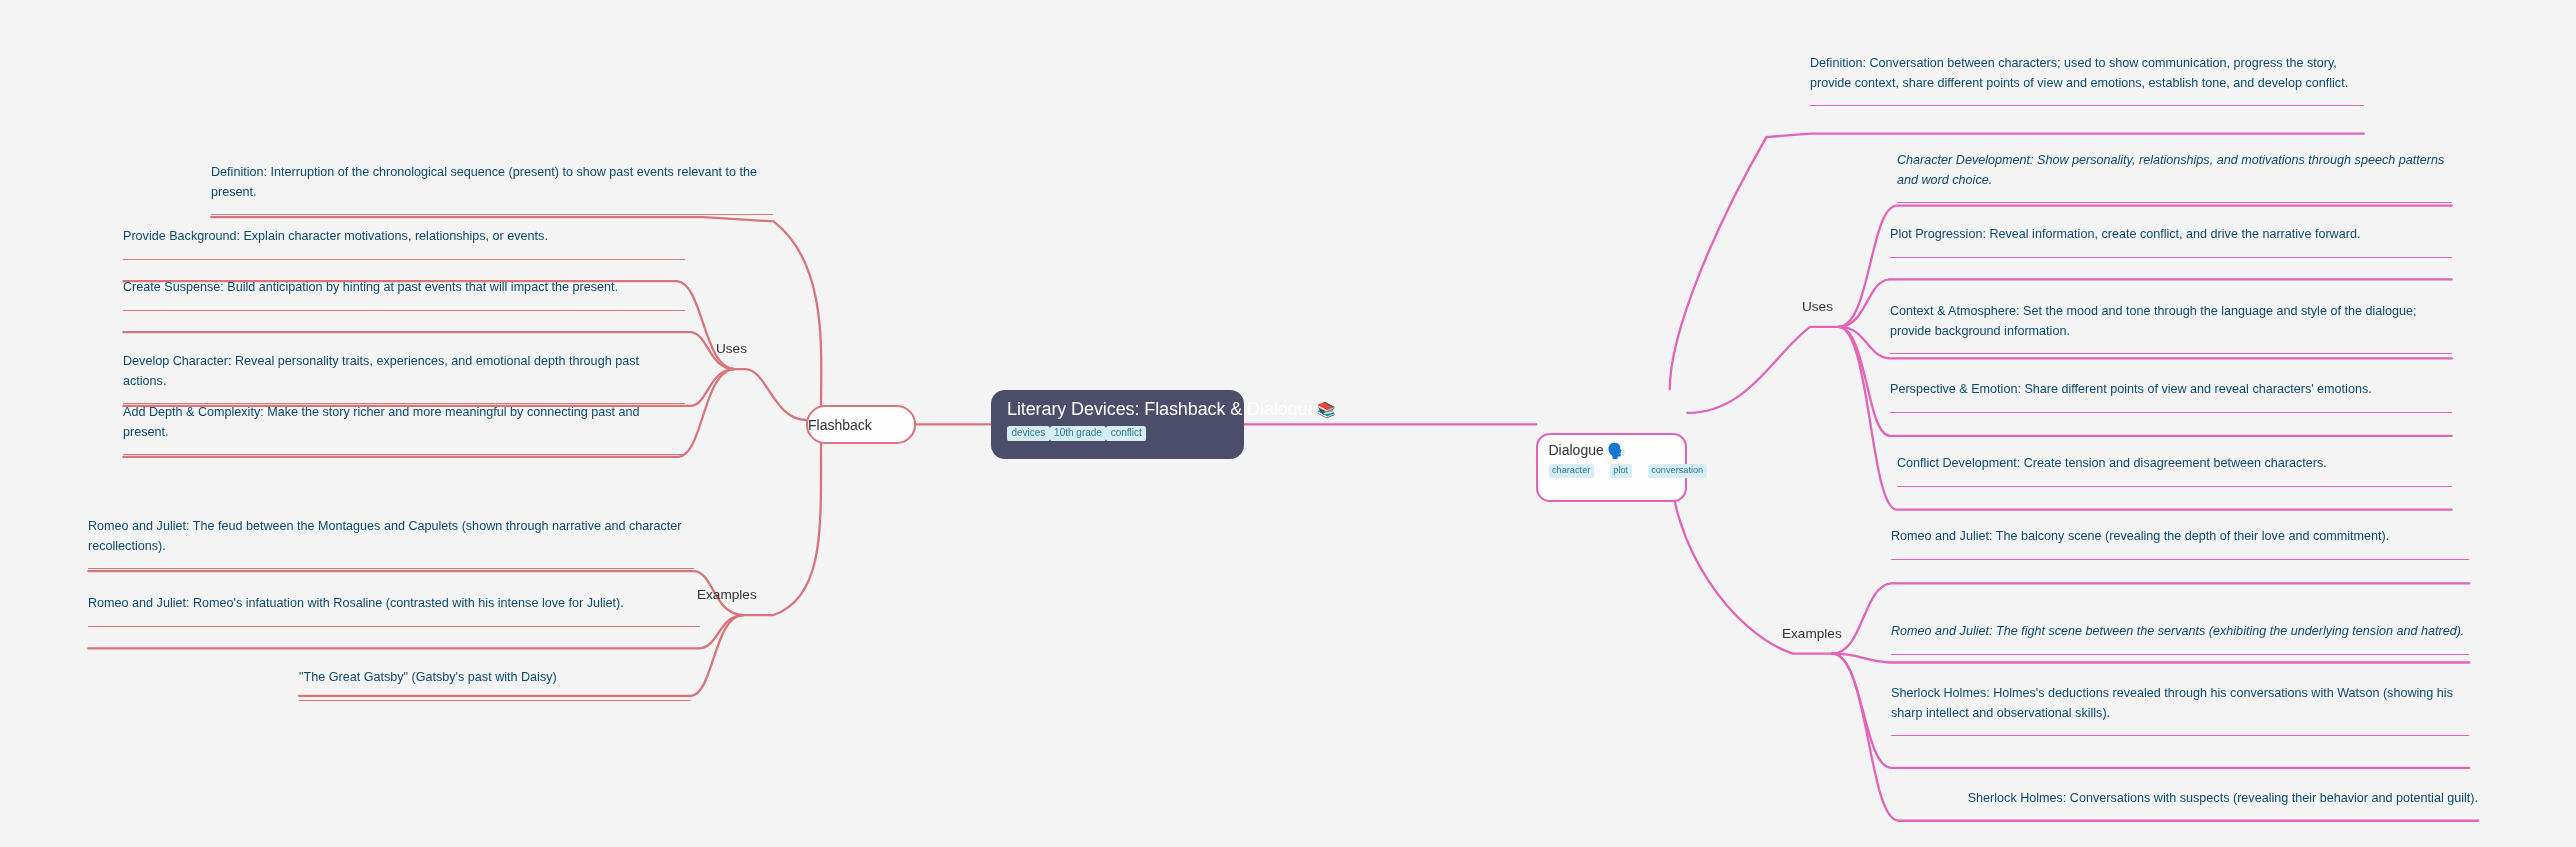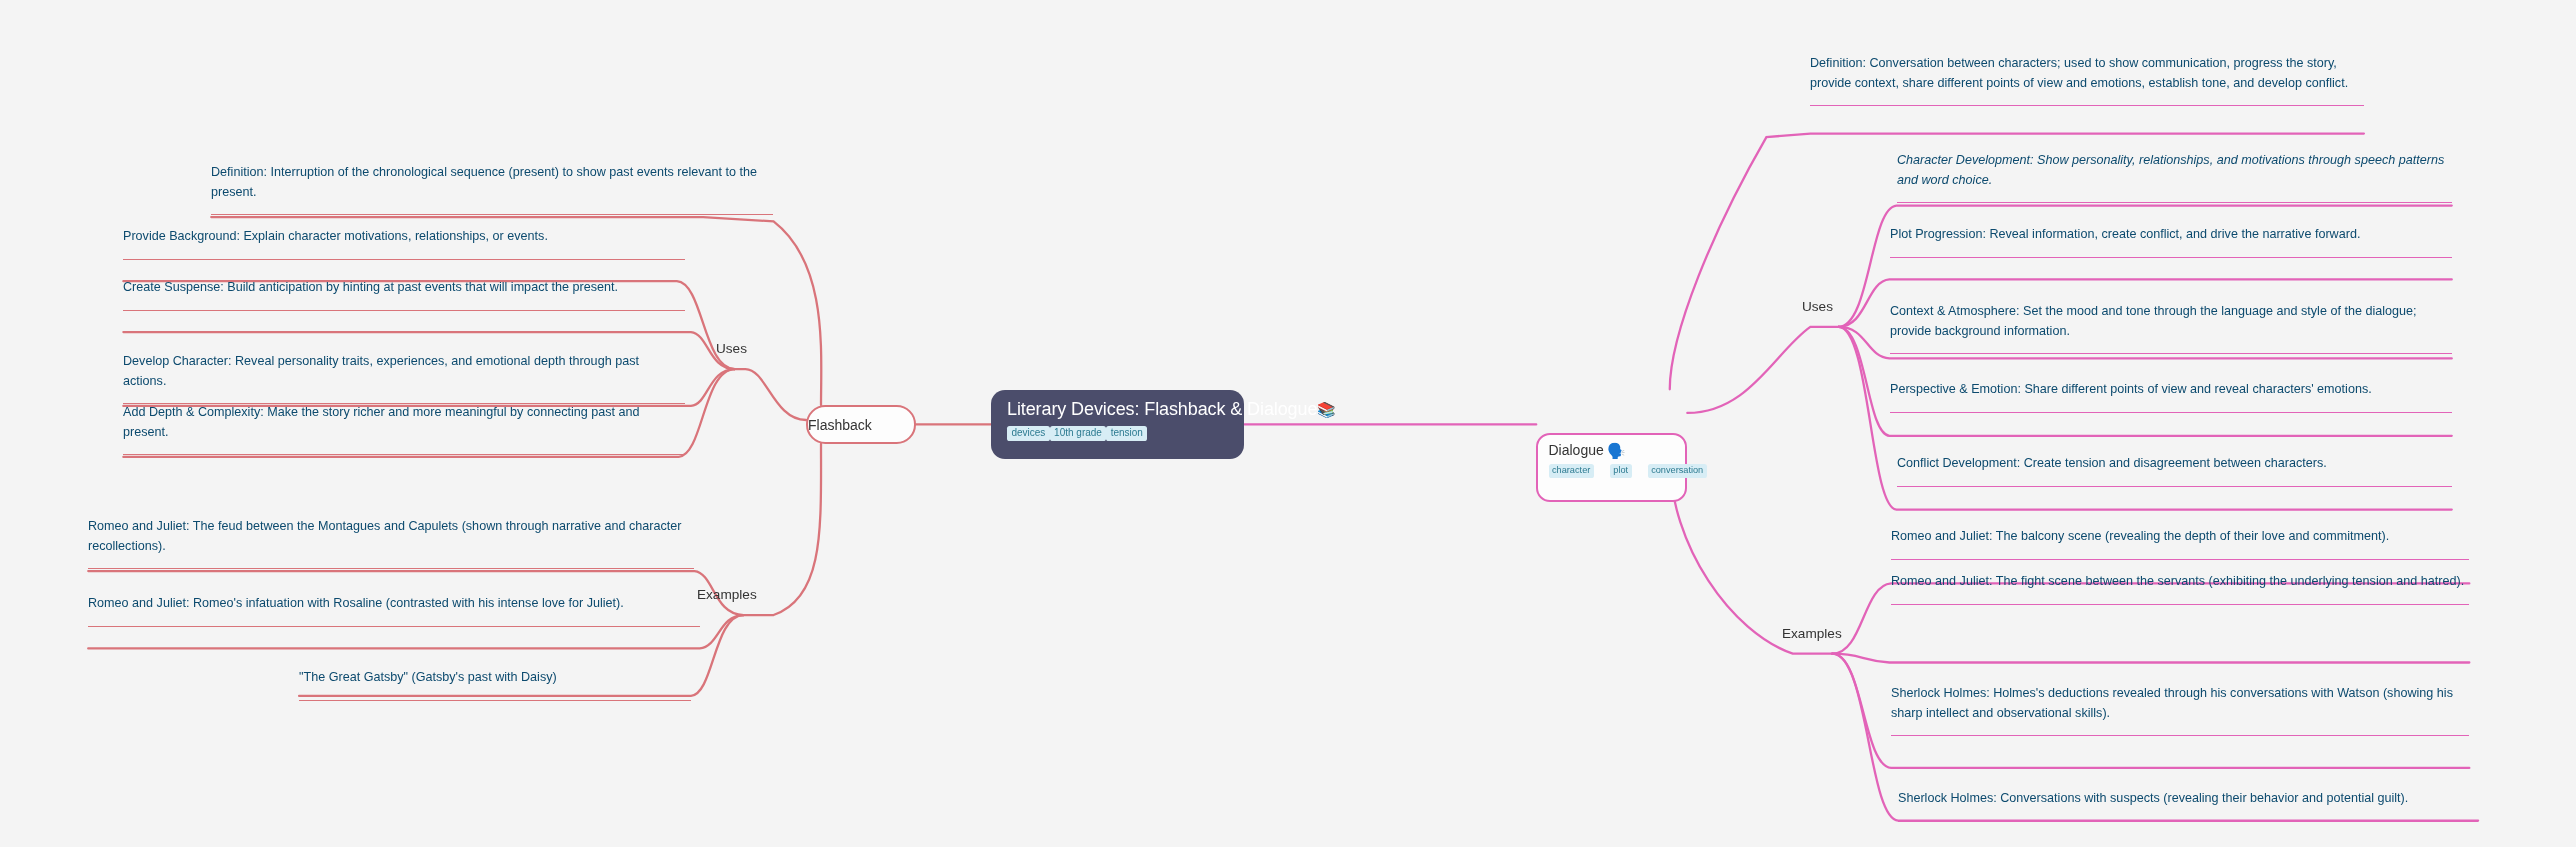--- a/index.html
+++ b/index.html
@@ -190,21 +190,21 @@
     </g>
   </svg>
 
   <div class="root-node">
     <div class="root-title">
       <span>Literary Devices: Flashback &amp; Dialogue</span><span class="emoji">📚</span>
     </div>
     <div class="root-tags">
       <span class="tag">devices</span>
       <span class="tag">10th grade</span>
-      <span class="tag">tension</span>
+      <span class="tag">conflict</span>
     </div>
   </div>
 
   <div class="pill flashback">
     <span>Flashback</span>
   </div>
 
   <div class="hub-label" style="left:716px; top:341px;">Uses</div>
   <div class="hub-label" style="left:697px; top:587px;">Examples</div>
 
@@ -236,18 +236,18 @@
 
   <div class="leaf right" style="left:1810px; top:54px; width:554px;">Definition: Conversation between characters; used to show communication, progress the story, provide context, share different points of view and emotions, establish tone, and develop conflict.</div>
 
   <div class="leaf right" style="left:1897px; top:151px; width:555px;font-style:italic;">Character Development: Show personality, relationships, and motivations through speech patterns and word choice.</div>
   <div class="leaf right" style="left:1890px; top:225px; width:562px;">Plot Progression: Reveal information, create conflict, and drive the narrative forward.</div>
   <div class="leaf right" style="left:1890px; top:302px; width:562px;">Context &amp; Atmosphere: Set the mood and tone through the language and style of the dialogue; provide background information.</div>
   <div class="leaf right" style="left:1890px; top:380px; width:562px;">Perspective &amp; Emotion: Share different points of view and reveal characters' emotions.</div>
   <div class="leaf right" style="left:1897px; top:454px; width:555px;">Conflict Development:  Create tension and disagreement between characters.</div>
 
   <div class="leaf right" style="left:1891px; top:527px; width:578px;">Romeo and Juliet: The balcony scene (revealing the depth of their love and commitment).</div>
-  <div class="leaf right" style="left:1891px; top:572px; width:578px;">Romeo and Juliet:  The fight scene between the servants (exhibiting the underlying tension and hatred).</div>
+  <div class="leaf right" style="left:1891px; top:622px; width:578px;font-style:italic;">Romeo and Juliet:  The fight scene between the servants (exhibiting the underlying tension and hatred).</div>
   <div class="leaf right" style="left:1891px; top:684px; width:578px;">Sherlock Holmes:  Holmes's deductions revealed through his conversations with Watson (showing his sharp intellect and observational skills).</div>
-  <div class="leaf right" style="left:1898px; top:789px; width:580px;">Sherlock Holmes:  Conversations with suspects (revealing their behavior and potential guilt).</div>
+  <div class="leaf right" style="left:1898px; top:789px; width:580px;text-align:right;">Sherlock Holmes:  Conversations with suspects (revealing their behavior and potential guilt).</div>
 
 </div>
 
 
 </body></html>

